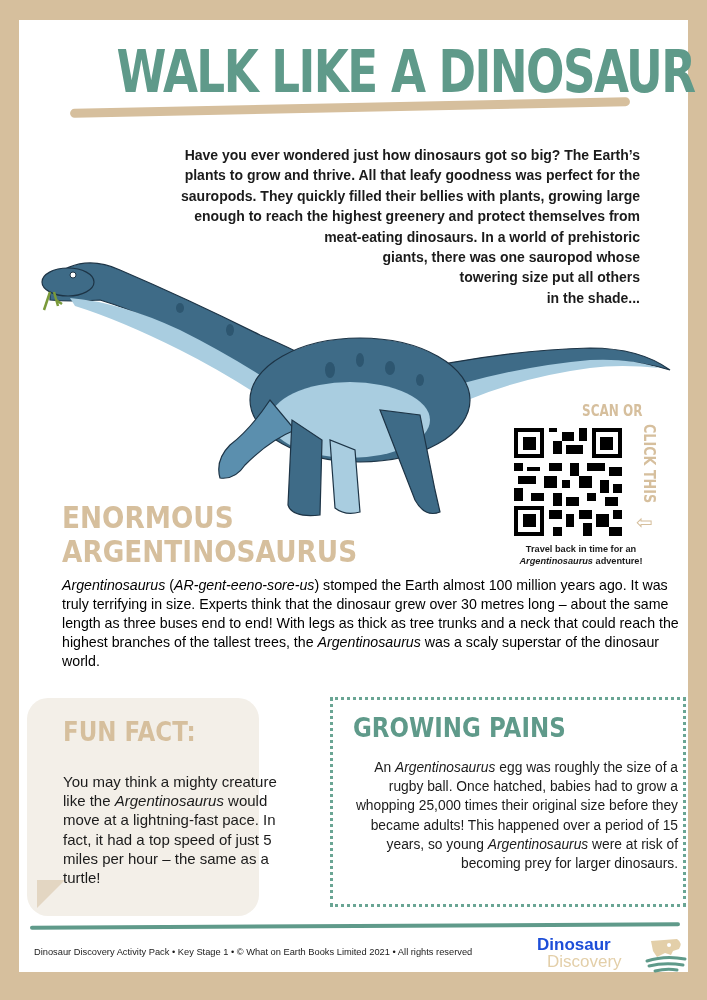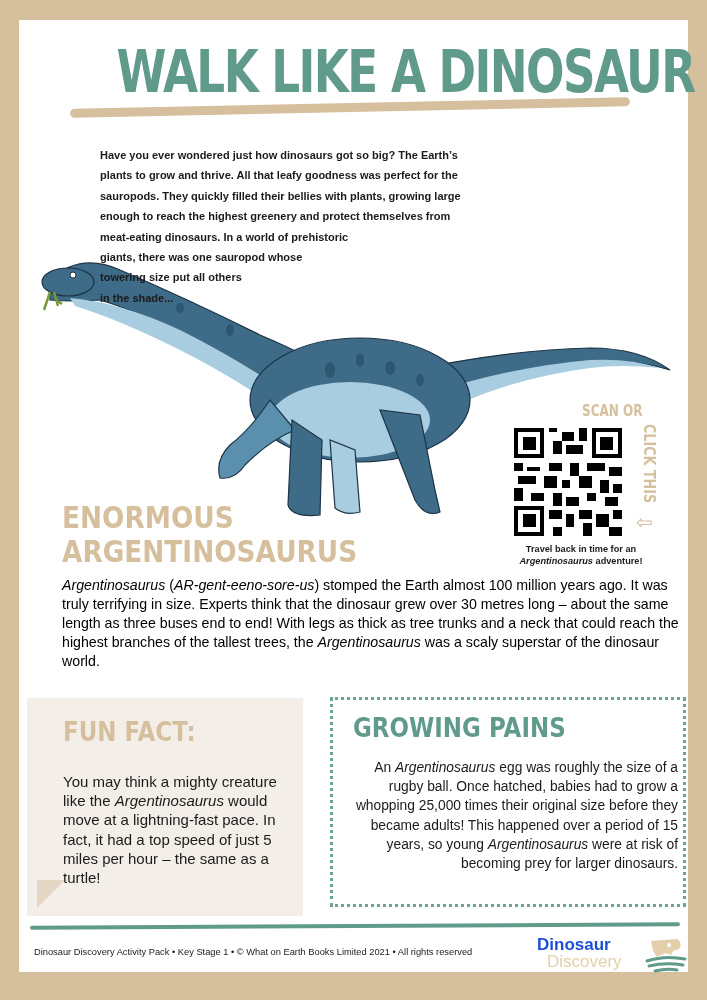--- a/index.html
+++ b/index.html
@@ -1,31 +1,31 @@
 <!DOCTYPE html>
 <html><head>
 <meta charset="utf-8">
 <style>
   html, body { margin:0; padding:0; }
   body { width:707px; height:1000px; background:#d6bf9d; position:relative; overflow:hidden; font-family:"Liberation Sans", sans-serif; }
   .page { position:absolute; left:19px; top:20px; width:669px; height:952px; background:#ffffff; }
   .title { position:absolute; left:55px; top:38px; width:560px; text-align:center; font-family:"DejaVu Sans", sans-serif; font-weight:bold; font-size:58px; letter-spacing:-2px; color:#5f9a8a; transform:scaleX(0.78); transform-origin:center; white-space:nowrap; z-index:2; }
   .title-swash { position:absolute; left:70px; top:103px; width:560px; height:9px; background:#d6bf9d; border-radius:6px; transform:rotate(-1.2deg); z-index:1; }
-  .intro { position:absolute; left:100px; top:145px; width:540px; text-align:left; font-weight:bold; font-size:11px; line-height:20.4px; color:#1b1b1b; z-index:3; }
+  .intro { position:absolute; left:100px; top:145px; width:540px; text-align:right; font-weight:bold; font-size:14px; line-height:20.4px; color:#1b1b1b; z-index:3; }
   .dino { position:absolute; left:30px; top:240px; width:650px; height:290px; z-index:2; }
   .qr-wrap { position:absolute; left:512px; top:400px; width:170px; height:170px; }
   .scan-label { position:absolute; left:70px; top:2px; font-family:"DejaVu Sans", sans-serif; font-weight:bold; font-size:15px; color:#d6bf9d; transform:scaleX(0.8); transform-origin:left; }
   .click-label { position:absolute; left:128px; top:24px; font-family:"DejaVu Sans", sans-serif; font-weight:bold; font-size:15px; color:#d6bf9d; writing-mode:vertical-rl; transform:scaleY(0.85); transform-origin:top; }
   .arrow { position:absolute; left:124px; top:110px; font-size:20px; color:#d6bf9d; }
   .qr { position:absolute; left:2px; top:28px; width:108px; height:108px; }
   .qr-caption { position:absolute; left:-6px; top:143px; width:150px; text-align:center; font-size:9.2px; font-weight:bold; line-height:12px; color:#1b1b1b; }
   .qr-caption i { font-weight:bold; }
   .sub-title { position:absolute; left:62px; top:500px; font-family:"DejaVu Sans", sans-serif; font-weight:bold; font-size:31px; line-height:34px; color:#d6bf9d; transform:scaleX(0.85); transform-origin:left; }
   .body-text { position:absolute; left:62px; top:576px; width:620px; font-size:14.2px; line-height:19px; color:#000000; }
-  .fun-box { position:absolute; left:27px; top:698px; width:276px; height:218px; background:#f3efe8; }
+  .fun-box { position:absolute; left:27px; top:698px; width:232px; height:218px; background:#f3efe8;border-radius:21px; }
   .fun-box .corner { position:absolute; left:10px; bottom:8px; width:0; height:0; border-top:28px solid #e3d6c2; border-right:28px solid transparent; }
   .fun-title { position:absolute; left:36px; top:18px; font-family:"DejaVu Sans", sans-serif; font-weight:bold; font-size:27px; color:#d6bf9d; transform:scaleX(0.85); transform-origin:left; }
   .fun-text { position:absolute; left:36px; top:74px; width:240px; font-size:15px; line-height:19.2px; color:#1b1b1b; }
   .grow-box { position:absolute; left:330px; top:697px; width:356px; height:210px; border:3px dotted #6aa594; box-sizing:border-box; }
   .grow-title { position:absolute; left:20px; top:12px; font-family:"DejaVu Sans", sans-serif; font-weight:bold; font-size:27px; color:#5f9a8a; transform:scaleX(0.85); transform-origin:left; white-space:nowrap; }
   .grow-text { position:absolute; left:20px; top:58px; width:325px; font-size:13.8px; line-height:19.2px; color:#1b1b1b;text-align:right; }
   .footer-rule { position:absolute; left:30px; top:924px; width:650px; height:4px; background:#5f9a8a; border-radius:3px; transform:rotate(-0.3deg); }
   .footer-text { position:absolute; left:34px; top:947px; font-size:9.3px; color:#1b1b1b; white-space:nowrap; }
   .logo { position:absolute; left:537px; top:935px; width:150px; height:40px; }
   .logo-1 { position:absolute; left:0; top:0; font-size:17px; font-weight:bold; color:#1d4ed8; }

